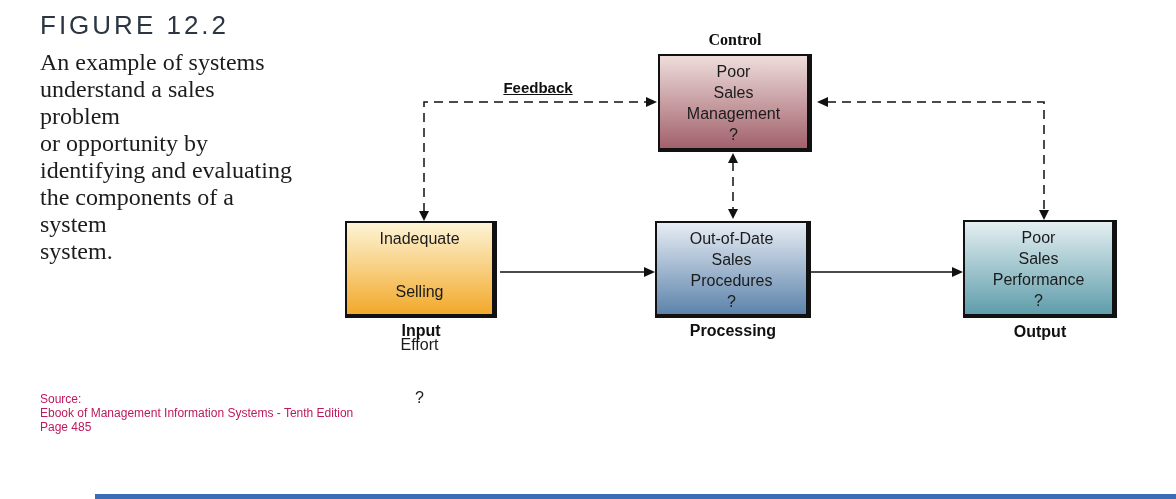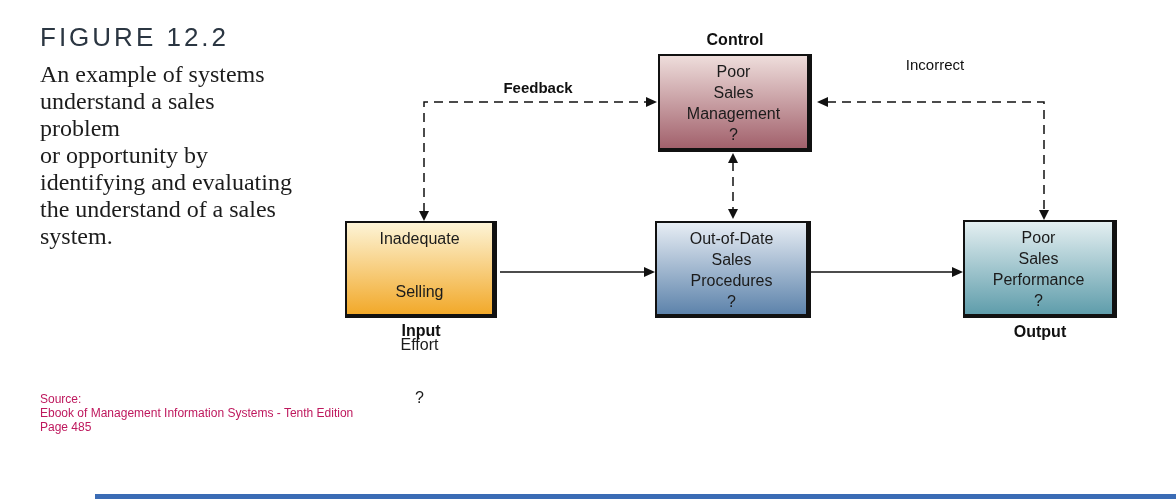--- a/index.html
+++ b/index.html
@@ -9,21 +9,21 @@
     height: 499px;
     background: #ffffff;
     overflow: hidden;
     font-family: "Liberation Sans", sans-serif;
   }
 
   
   .figure-text {
     position: absolute;
     left: 40px;
-    top: 22px;
+    top: 10px;
     width: 260px;
     color: #1f1f1f;
   }
   .figure-heading {
     font-family: "Liberation Sans", sans-serif;
     font-size: 26px;
     font-weight: 400;
     letter-spacing: 3px;
     color: #2b3642;
     margin: 0 0 8px 0;
@@ -102,21 +102,21 @@
 
 <div class="stage">
 
   <div class="figure-text">
     <div class="figure-heading">FIGURE 12.2</div>
     <div class="figure-caption">
       <div>An example of systems</div>
       <div>understand a sales problem</div>
       <div>or opportunity by</div>
       <div>identifying and evaluating</div>
-      <div>the understand of a sales</div>
+      <div>the components of a system</div>
       <div>system.</div>
     </div>
   </div>
 
   <svg class="connectors" width="1176" height="499" viewBox="0 0 1176 499">
 
     <line class="con-solid" x1="500" y1="272" x2="646" y2="272"></line>
     <polygon class="arrowhead" points="644,267 644,277 655,272"></polygon>
 
     <line class="con-solid" x1="811" y1="272" x2="954" y2="272"></line>
@@ -128,24 +128,23 @@
 
     <polyline class="con-dash" points="827,102 1044,102 1044,211"></polyline>
     <polygon class="arrowhead" points="828,97 828,107 817,102"></polygon>
     <polygon class="arrowhead" points="1039,210 1049,210 1044,220"></polygon>
 
     <line class="con-dash" x1="733" y1="162" x2="733" y2="210"></line>
     <polygon class="arrowhead" points="728,163 738,163 733,153"></polygon>
     <polygon class="arrowhead" points="728,209 738,209 733,219"></polygon>
   </svg>
 
-  <div class="node-label" style="left:658px; top:31px; width:154px;">Control</div>
-  <div class="edge-label bold" style="left:458px; top:79px; width:160px;">Feedback</div>
+  <div class="node-label" style="left:658px; top:31px; width:154px;font-family:Liberation Serif, serif;">Control</div>
+  <div class="edge-label bold" style="left:458px; top:79px; width:160px;text-decoration:underline;">Feedback</div>
   <div class="edge-label" style="left:835px; top:55px; width:200px; line-height:19px;">
-    <div>Incorrect</div>
   </div>
 
   <div class="box box-control" style="left:658px; top:54px; width:154px; height:98px;">
     <div>Poor</div>
     <div>Sales</div>
     <div>Management</div>
     <div>?</div>
   </div>
 
   <div class="box box-input" style="left:345px; top:221px; width:152px; height:97px;gap:32px;">
@@ -155,20 +154,21 @@
     <div>?</div>
   </div>
   <div class="node-label" style="left:345px; top:322px; width:152px;">Input</div>
 
   <div class="box box-processing" style="left:655px; top:221px; width:156px; height:97px;">
     <div>Out-of-Date</div>
     <div>Sales</div>
     <div>Procedures</div>
     <div>?</div>
   </div>
+  <div class="node-label" style="left:655px; top:322px; width:156px;">Processing</div>
 
   <div class="box box-output" style="left:963px; top:220px; width:154px; height:98px;">
     <div>Poor</div>
     <div>Sales</div>
     <div>Performance</div>
     <div>?</div>
   </div>
   <div class="node-label" style="left:963px; top:323px; width:154px;">Output</div>
 
   <div class="source-block">

